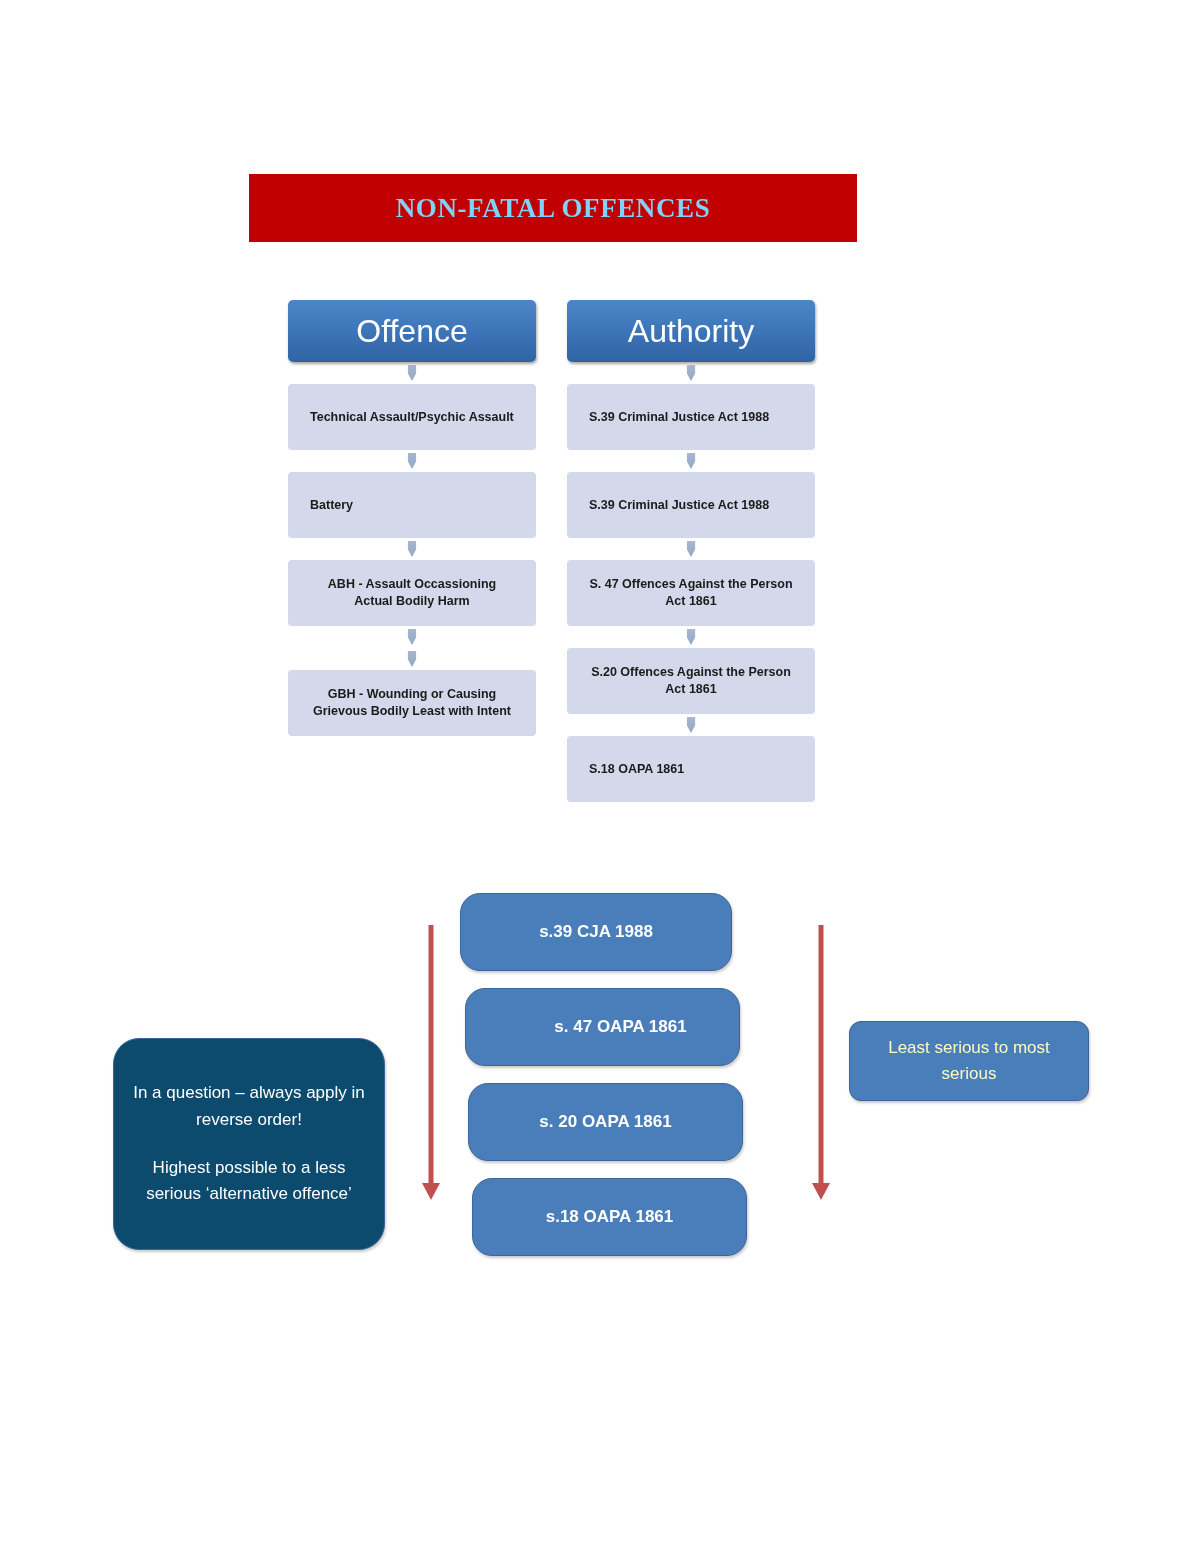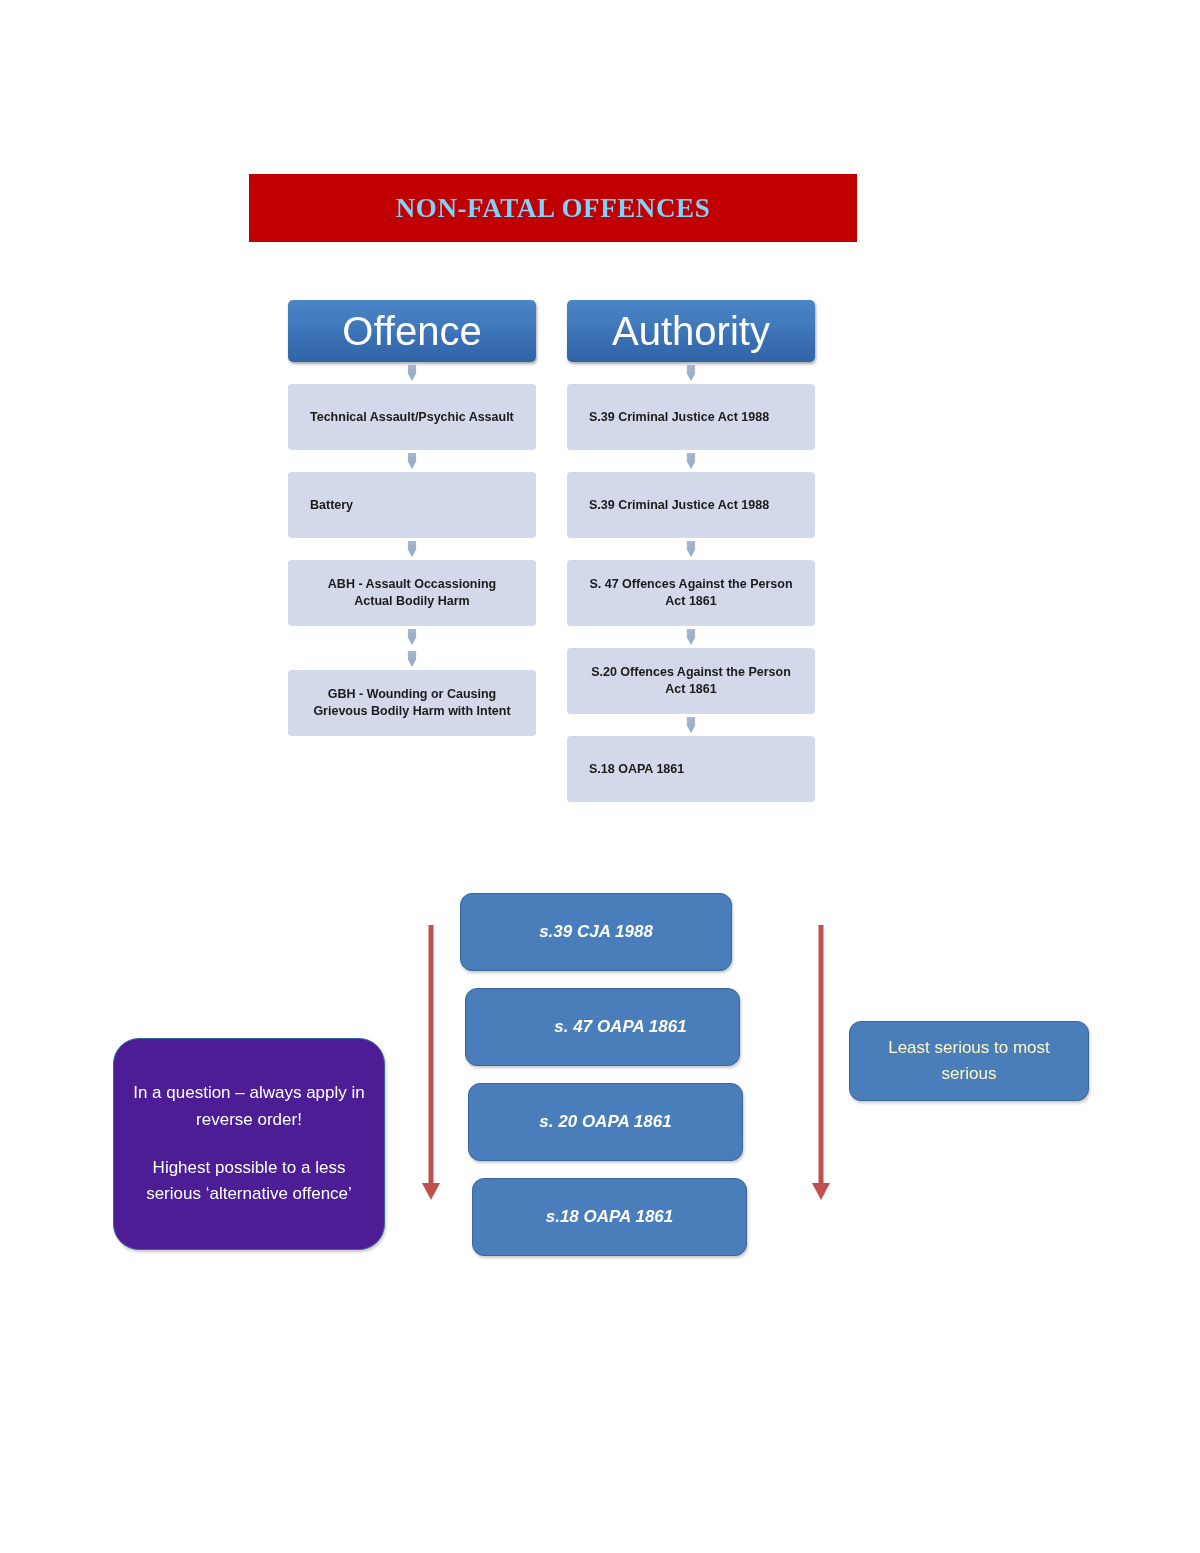--- a/index.html
+++ b/index.html
@@ -57,21 +57,21 @@
     height: 62px;
     border-radius: 5px;
     background: linear-gradient(to bottom, #4b86c8 0%, #3f77bb 45%, #2f63a4 100%);
     box-shadow: 1px 2px 3px rgba(0,0,0,0.35);
     display: flex;
     align-items: center;
     justify-content: center;
   }
   .col-header .col-header-text {
     color: #ffffff;
-    font-size: 40px;
+    font-size: 32px;
     font-weight: 400;
     line-height: 1;
     white-space: nowrap;
   }
 
   .connector {
     position: relative;
     height: 22px;
   }
   .connector .chev {
@@ -112,49 +112,48 @@
     width: 1200px;
     height: 1553px;
     pointer-events: none;
   }
   #lower > * { pointer-events: auto; }
 
   .flat-box {
     position: absolute;
     background: #4a7ebb;
     border: 1.5px solid #3a6699;
-    border-radius: 12px;
+    border-radius: 20px;
     display: flex;
     align-items: center;
     justify-content: center;
     text-align: center;
     box-sizing: border-box;
     box-shadow: 1px 2px 3px rgba(0,0,0,0.22);
-    font-style: italic;
   }
   .flat-box .flat-text {
     color: #ffffff;
     font-size: 17px;
     font-weight: 600;
     line-height: 1.2;
     white-space: nowrap;
   }
 
   #ladder-box-0 { left: 460px; top: 893px;  width: 272px; height: 78px; }
   #ladder-box-1 { left: 465px; top: 988px;  width: 275px; height: 78px; padding-left: 36px; }
   #ladder-box-2 { left: 468px; top: 1083px; width: 275px; height: 78px; }
   #ladder-box-3 { left: 472px; top: 1178px; width: 275px; height: 78px; }
 
   #note-left {
     position: absolute;
     left: 113px;
     top: 1038px;
     width: 272px;
     height: 212px;
-    background: #4c1d95;
+    background: #0c4a6e;
     border: 1.5px solid #3a6699;
     border-radius: 26px;
     box-sizing: border-box;
     display: flex;
     flex-direction: column;
     align-items: center;
     justify-content: center;
     padding: 0 18px;
     box-shadow: 1px 2px 3px rgba(0,0,0,0.22);
   }
@@ -252,21 +251,21 @@
     </div>
 
     <div class="connector">
       <div class="chev"></div>
     </div>
 
     <div class="connector">
       <div class="chev"></div>
     </div>
     <div class="chart-cell">
-      <span class="cell-text">GBH - Wounding or Causing Grievous Bodily Harm with Intent</span>
+      <span class="cell-text">GBH - Wounding or Causing Grievous Bodily Least with Intent</span>
     </div>
   </div>
 
   <div class="chart-col col-authority">
     <div class="col-header">
       <span class="col-header-text">Authority</span>
     </div>
 
     <div class="connector">
       <div class="chev"></div>

